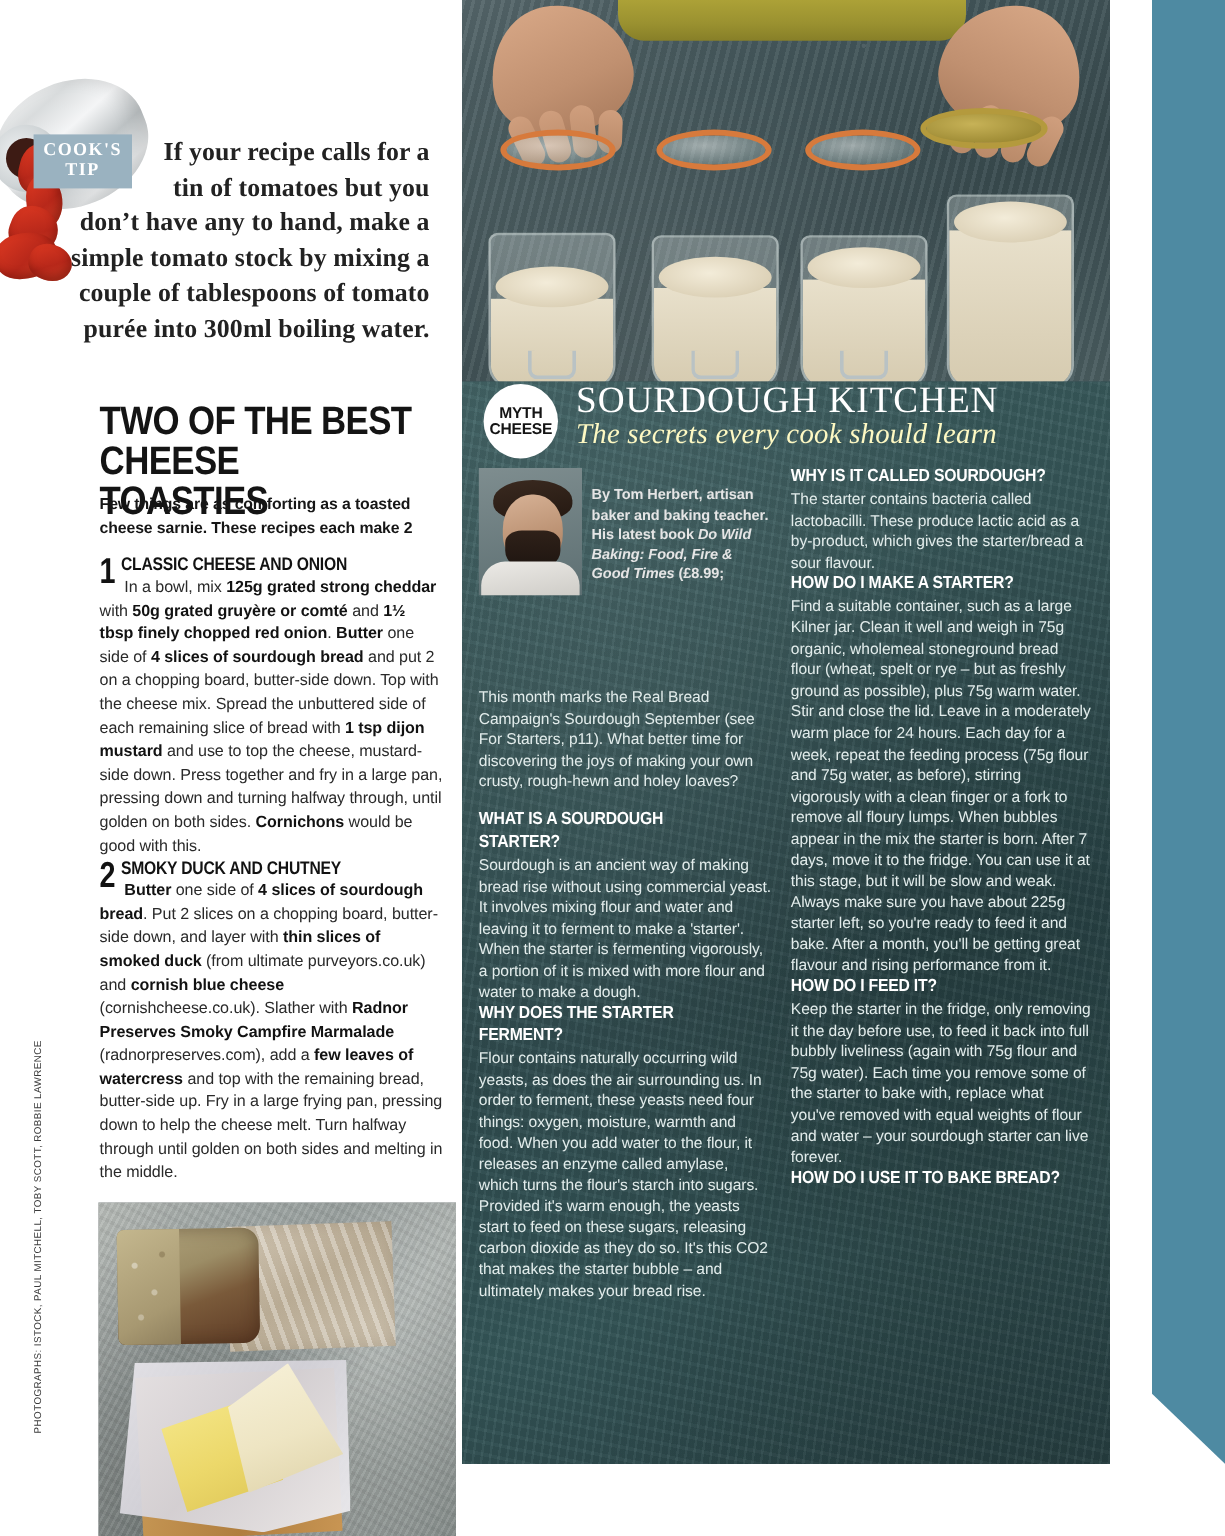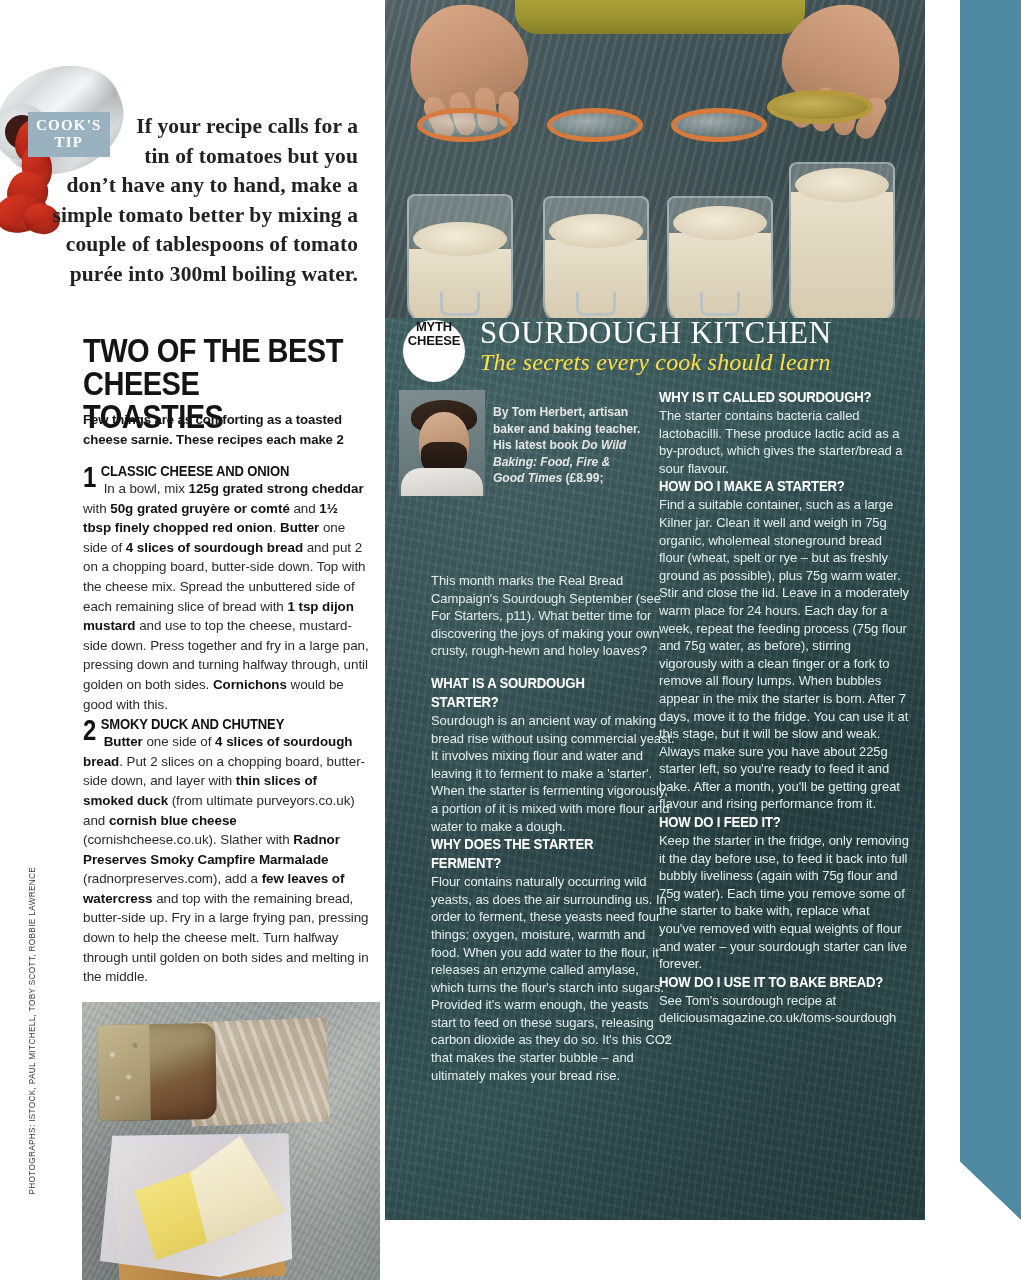--- a/index.html
+++ b/index.html
@@ -357,39 +357,39 @@
     background:
       repeating-linear-gradient(98deg, rgba(255,255,255,.035) 0 2px, rgba(0,0,0,.05) 2px 7px),
       repeating-linear-gradient(12deg, rgba(255,255,255,.025) 0 3px, rgba(0,0,0,.04) 3px 10px);
   }
 
   .myth {
     position:absolute; left:18px; top:320px;
     width: 62px; height: 62px;
     border-radius: 50%;
     background: #ffffff;
-    display:flex; flex-direction:column; align-items:center; justify-content:flex-start;
+    display:flex; flex-direction:column; align-items:center; justify-content:center;
     font-family:"Liberation Sans Narrow","Liberation Sans",sans-serif;
     font-weight:bold; font-size:13px; line-height:14px; color:#141414;
     letter-spacing:-.2px;
     z-index: 4;
   }
   .sour-title-wrap {
     position:absolute; left:95px; top:316px; width: 430px; z-index:4;
   }
   .sour-title {
     font-family:"Liberation Serif", serif;
     font-size: 31px; line-height: 33px;
     color:#ffffff; letter-spacing: .8px;
   }
   .sour-sub {
     font-family:"Liberation Serif", serif;
     font-style: italic;
     font-size: 24px; line-height: 27px;
-    color:#fde047; letter-spacing: .2px;
+    color:#fef9c3; letter-spacing: .2px;
   }
 
   .bio-photo {
     position:absolute; left:14px; top:390px;
     width: 86px; height: 106px;
     overflow:hidden;
     background: linear-gradient(170deg,#7e8d8f,#5d6f72);
     z-index:4;
   }
   .bio-face {
@@ -425,21 +425,21 @@
     letter-spacing:-.05px; z-index:4;
   }
   .bio-text i, .bio-cont i { font-style: italic; }
 
   .col-left-text, .col-right-text {
     position:absolute; z-index:4;
     color:#e2eceb;
     font-size: 13px; line-height: 17.6px;
     letter-spacing:-.05px;
   }
-  .col-left-text { left:14px; top:572px; width: 244px; margin-left: 32px; }
+  .col-left-text { left:14px; top:572px; width: 244px; }
   .col-right-text{ left:274px; top:388px; width: 250px; }
   .sub-head {
     display:block;
     font-family:"Liberation Sans Narrow","Liberation Sans",sans-serif;
     font-weight:bold;
     font-size: 14.6px; line-height: 19px;
     color:#ffffff; letter-spacing:-.2px;
     transform: scaleX(.9);
     transform-origin: left center;
   }
@@ -501,21 +501,21 @@
         <i class="p5"></i>
     </div>
   </div>
 
   <div class="tip-block">
     <div class="tip-text">
       <span class="tip-badge">
         <span>COOK'S</span><br>
         <span>TIP</span>
       </span>
-      <span>If your recipe calls for a tin of tomatoes but you don’t have any to hand, make a simple tomato better by mixing a couple of tablespoons of tomato purée into 300ml boiling water.</span>
+      <span>If your recipe calls for a tin of tomatoes but you don’t have any to hand, make a simple tomato stock by mixing a couple of tablespoons of tomato purée into 300ml boiling water.</span>
     </div>
   </div>
 
   <div class="headline">
     <span>TWO OF THE BEST</span><br>
     <span>CHEESE TOASTIES</span>
   </div>
 
   <div class="standfirst">Few things are as comforting as a toasted cheese sarnie. These recipes each make 2</div>
 
@@ -628,21 +628,20 @@
     <span class="sub-head">WHY IS IT CALLED SOURDOUGH?</span>
     <span class="para tight">The starter contains bacteria called lactobacilli. These produce lactic acid as a by-product, which gives the starter/bread a sour flavour.</span>
 
     <span class="sub-head">HOW DO I MAKE A STARTER?</span>
     <span class="para tight">Find a suitable container, such as a large Kilner jar. Clean it well and weigh in 75g organic, wholemeal stoneground bread flour (wheat, spelt or rye – but as freshly ground as possible), plus 75g warm water. Stir and close the lid. Leave in a moderately warm place for 24 hours. Each day for a week, repeat the feeding process (75g flour and 75g water, as before), stirring vigorously with a clean finger or a fork to remove all floury lumps. When bubbles appear in the mix the starter is born. After 7 days, move it to the fridge. You can use it at this stage, but it will be slow and weak. Always make sure you have about 225g starter left, so you're ready to feed it and bake. After a month, you'll be getting great flavour and rising performance from it.</span>
 
     <span class="sub-head">HOW DO I FEED IT?</span>
     <span class="para tight">Keep the starter in the fridge, only removing it the day before use, to feed it back into full bubbly liveliness (again with 75g flour and 75g water). Each time you remove some of the starter to bake with, replace what you've removed with equal weights of flour and water – your sourdough starter can live forever.</span>
 
     <span class="sub-head">HOW DO I USE IT TO BAKE BREAD?</span>
-    <span class="para tight">See Tom's sourdough recipe at deliciousmagazine.co.uk/toms-sourdough →</span>
   </div>
 </div>
 
 <div id="right-tab">
   <div class="tab-text">
     <span class="tab-main">BE A BETTER COOK</span><span class="tab-delicious">delicious.</span><span class="tab-kitchen">KITCHEN</span>
   </div>
 </div>
 
 </body></html>

